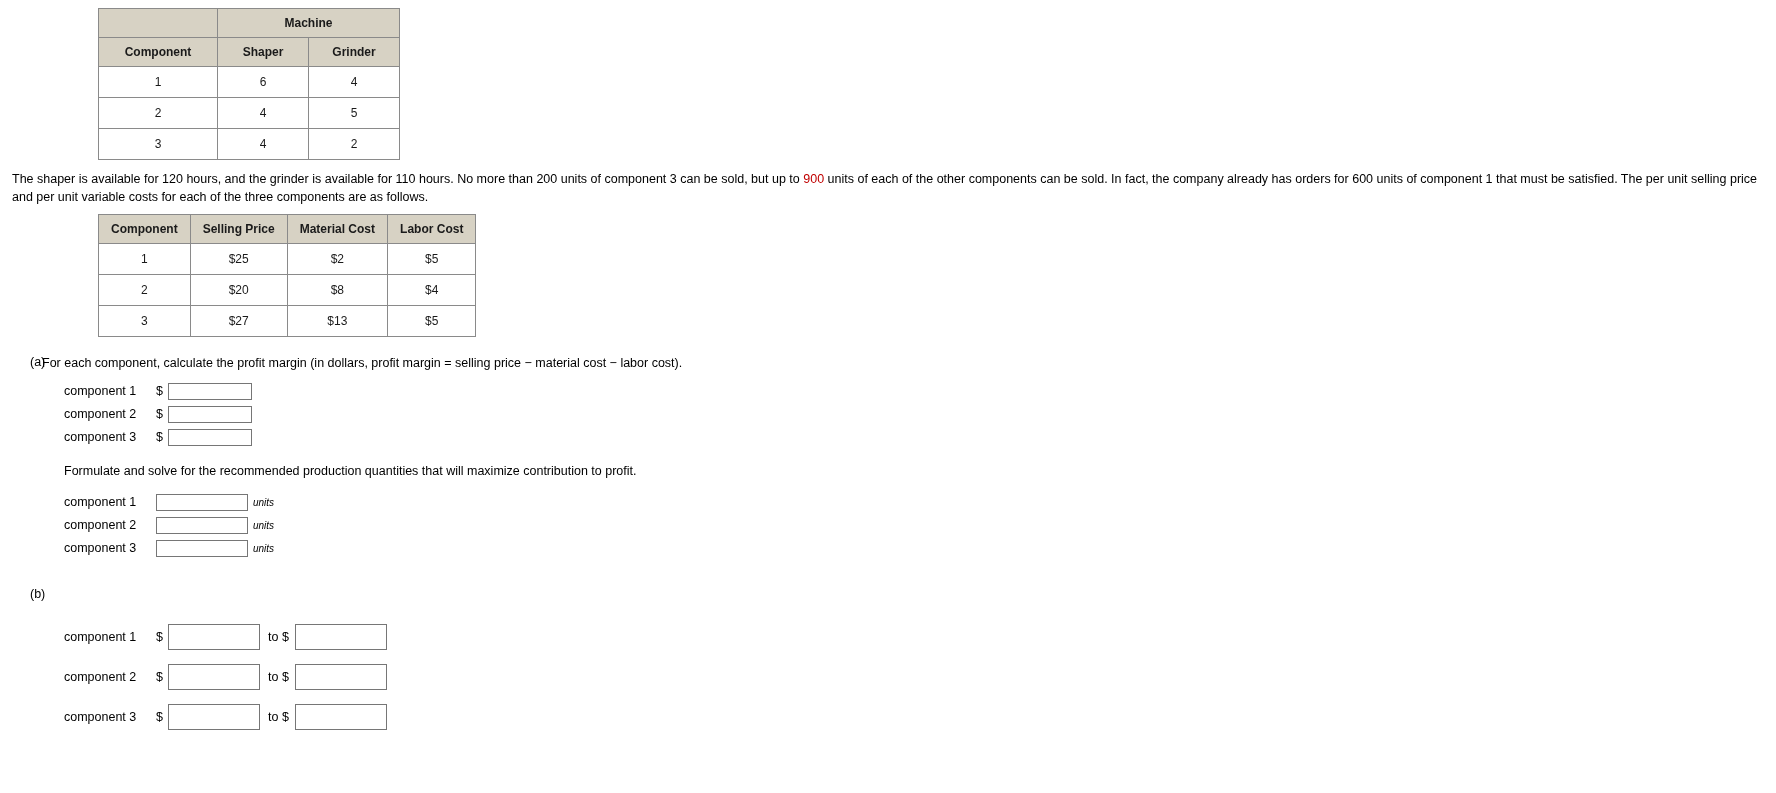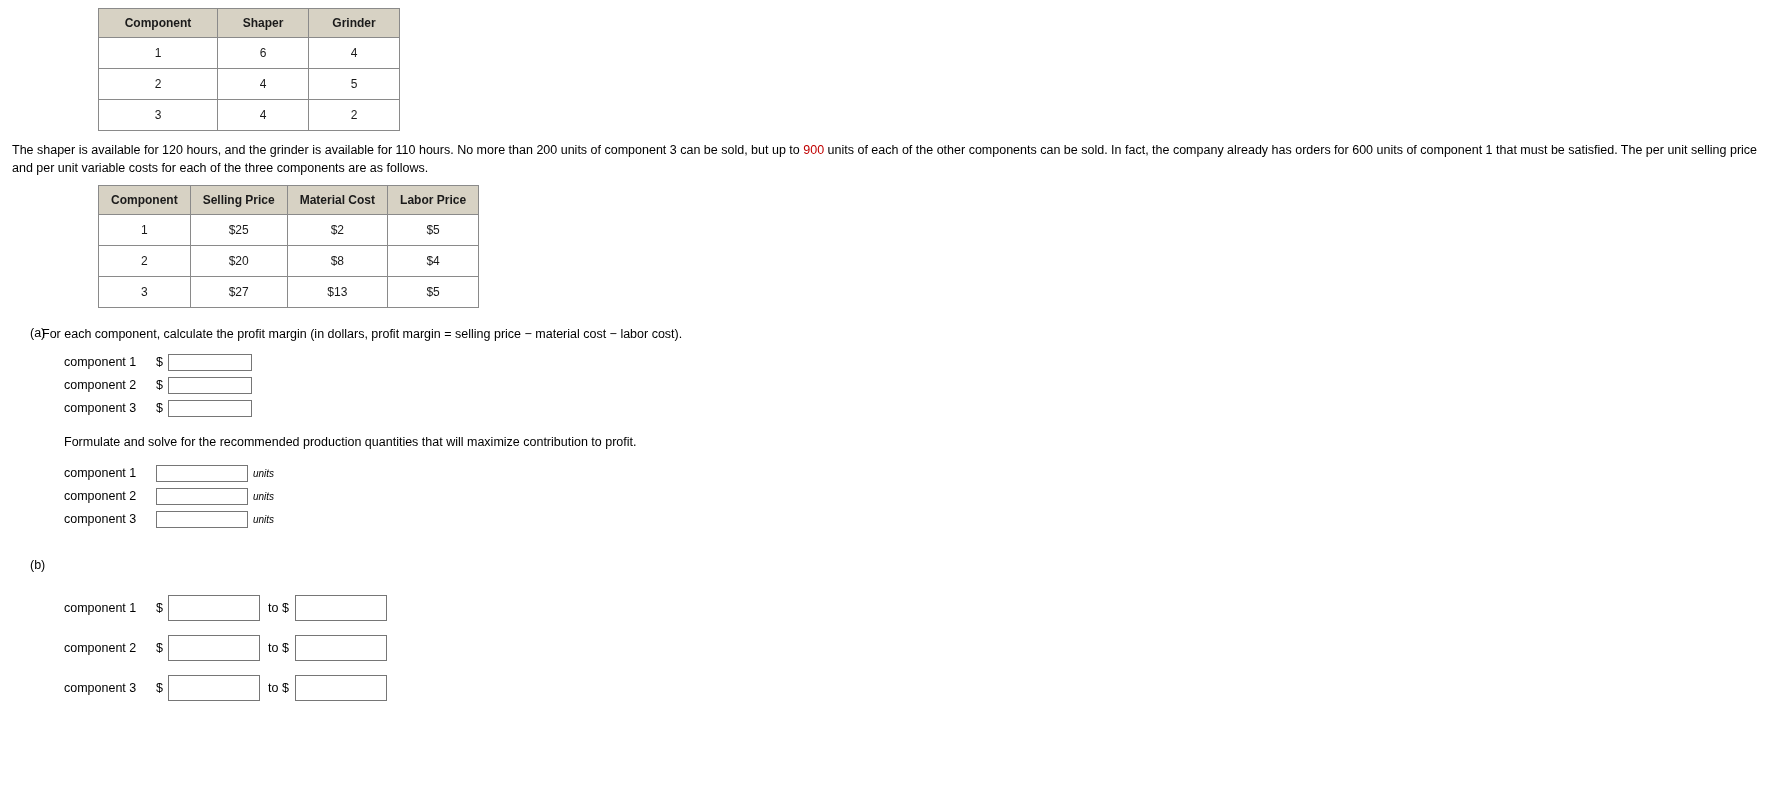--- a/index.html
+++ b/index.html
@@ -140,20 +140,24 @@
   }
 </style>
 </head>
 <body>
 
 <div class="page">
 
 
   <table class="grid t1">
     <tbody>
+        <tr>
+      <th class="corner-cell"></th>
+      <th colspan="2">Machine</th>
+    </tr>
     <tr>
       <th class="comp">Component</th>
       <th class="mach">Shaper</th>
       <th class="mach">Grinder</th>
     </tr>
     <tr>
       <td>1</td>
       <td>6</td>
       <td>4</td>
     </tr>
@@ -173,21 +177,21 @@
   <div class="para">
     <span>The shaper is available for 120 hours, and the grinder is available for 110 hours. No more than 200 units of component 3 can be sold, but up to </span><span class="hl-red">900</span><span> units of each of the other components can be sold. In fact, the company already has orders for 600 units of component 1 that must be satisfied. The per unit selling price and per unit variable costs for each of the three components are as follows.</span>
   </div>
 
   <table class="grid t2">
     <tbody>
         <tr>
       <th>Component</th>
       <th>Selling Price</th>
       <th>Material Cost</th>
-      <th>Labor Price</th>
+      <th>Labor Cost</th>
     </tr>
     <tr>
       <td>1</td>
       <td>$25</td>
       <td>$2</td>
       <td>$5</td>
     </tr>
     <tr>
       <td>2</td>
       <td>$20</td>

